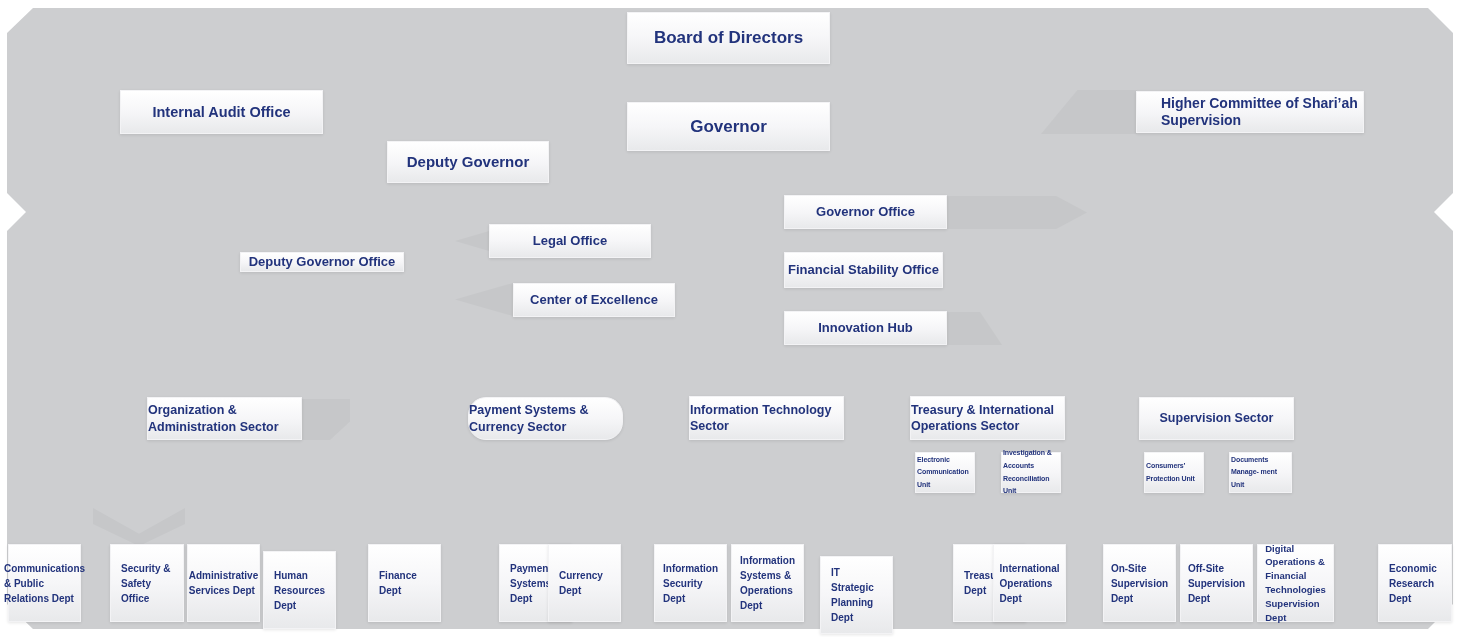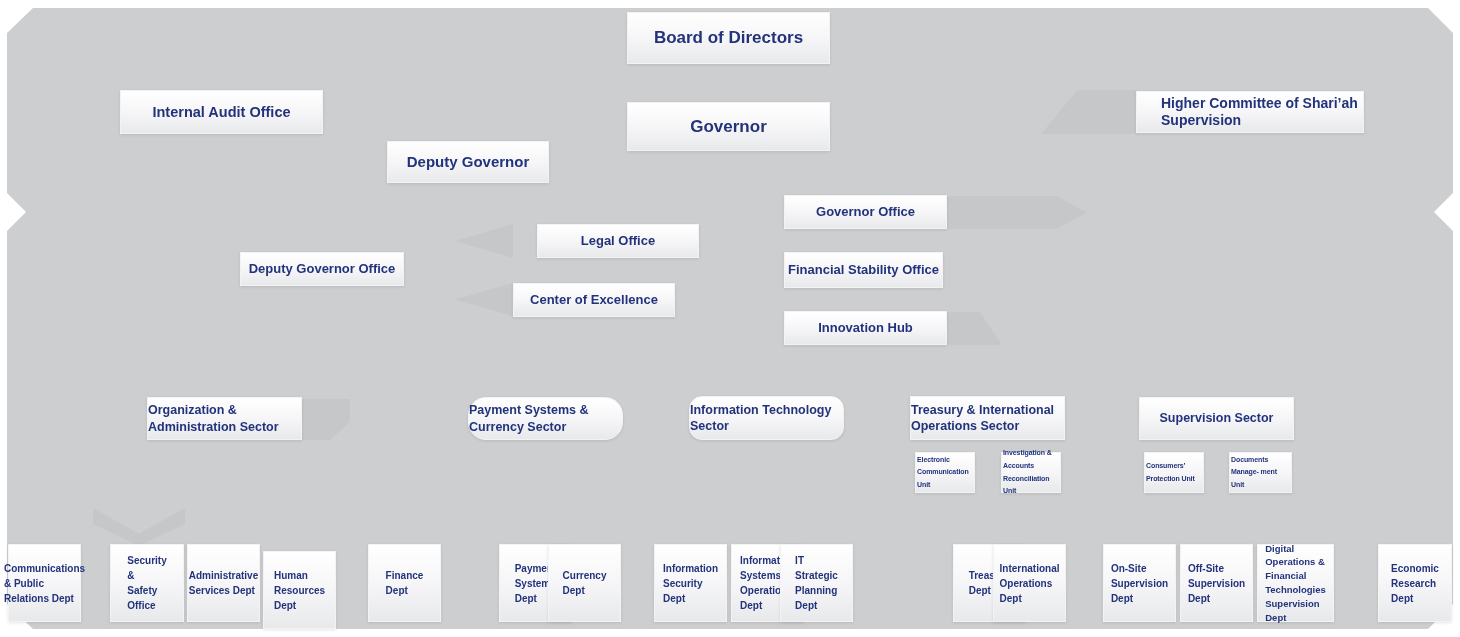--- a/index.html
+++ b/index.html
@@ -28,50 +28,50 @@
     background:linear-gradient(180deg,#ffffff 0%,#f6f6f8 50%,#e8e9eb 100%);
     border:1px solid #f3f3f5;box-shadow:0 1px 3px rgba(0,0,0,0.10);
     color:var(--text,#22337c);font-weight:600;line-height:1.25;
   }
   #n-board{left:627px;top:12px;width:203px;height:52px;font-size:17px;}
   #n-governor{left:627px;top:80px;width:203px;height:49px;font-size:17px;margin-top:22px;}
   #n-internal-audit{left:120px;top:90px;width:203px;height:44px;font-size:14.5px;}
   #n-shariah{left:1136px;top:91px;width:228px;height:42px;font-size:14px;line-height:1.2;padding-left:24px;}
   #n-deputy-governor{left:387px;top:141px;width:162px;height:42px;font-size:15px;}
   #n-governor-office{left:784px;top:195px;width:163px;height:34px;font-size:13px;}
-  #n-legal-office{left:537px;top:224px;width:162px;height:34px;font-size:13px;}
-  #n-dep-gov-office{left:240px;top:252px;width:164px;height:34px;font-size:13px;}
+  #n-legal-office{left:489px;top:224px;width:162px;height:34px;font-size:13px;}
+  #n-dep-gov-office{left:240px;top:252px;width:164px;height:20px;font-size:13px;}
   #n-fin-stability{left:784px;top:252px;width:159px;height:36px;font-size:13px;line-height:1.2;}
   #n-center-excellence{left:513px;top:283px;width:162px;height:34px;font-size:13px;}
   #n-innovation-hub{left:784px;top:311px;width:163px;height:34px;font-size:13px;}
 
   .sector{top:397px;width:155px;height:43px;font-size:12.5px;line-height:1.3;}
   #n-sector-org{left:147px;}
   #n-sector-payment{left:468px;border-radius:18px;}
-  #n-sector-it{left:689px;top:396px;height:44px;border-radius:13px;}
+  #n-sector-it{left:689px;top:396px;height:44px;}
   #n-sector-treasury{left:910px;top:396px;height:44px;}
   #n-sector-supervision{left:1139px;}
 
   .unit{top:452px;width:60px;height:41px;font-size:7px;line-height:1.8;letter-spacing:-0.1px;padding:0 1px;}
   #n-unit-ecomm{left:915px;}
   #n-unit-invest{left:1001px;}
   #n-unit-consumers{left:1144px;}
   #n-unit-documents{left:1229px;width:63px;}
 
-  .dept{top:544px;width:73px;height:78px;font-size:10px;line-height:1.5;padding:0 18px;}
+  .dept{top:544px;width:73px;height:78px;font-size:10px;line-height:1.5;padding:0 10px;}
   #n-dept-comms{left:8px;}
   #n-dept-security{left:110px;width:74px;}
   #n-dept-admin{left:187px;}
   #n-dept-hr{left:263px;margin-top:7px;}
   #n-dept-finance{left:368px;}
   #n-dept-payment{left:499px;}
   #n-dept-currency{left:548px;}
   #n-dept-infosec{left:654px;}
   #n-dept-infosys{left:731px;}
-  #n-dept-itplan{left:780px;}
+  #n-dept-itplan{left:820px;margin-top:12px;}
   #n-dept-treasury{left:917px;margin-left:36px;}
   #n-dept-intlops{left:993px;}
   #n-dept-onsite{left:1103px;}
   #n-dept-offsite{left:1180px;}
   #n-dept-digital{left:1257px;width:77px;font-size:9.5px;line-height:1.45;}
   #n-dept-research{left:1378px;width:74px;}
 </style>
 </head>
 <body>
 

